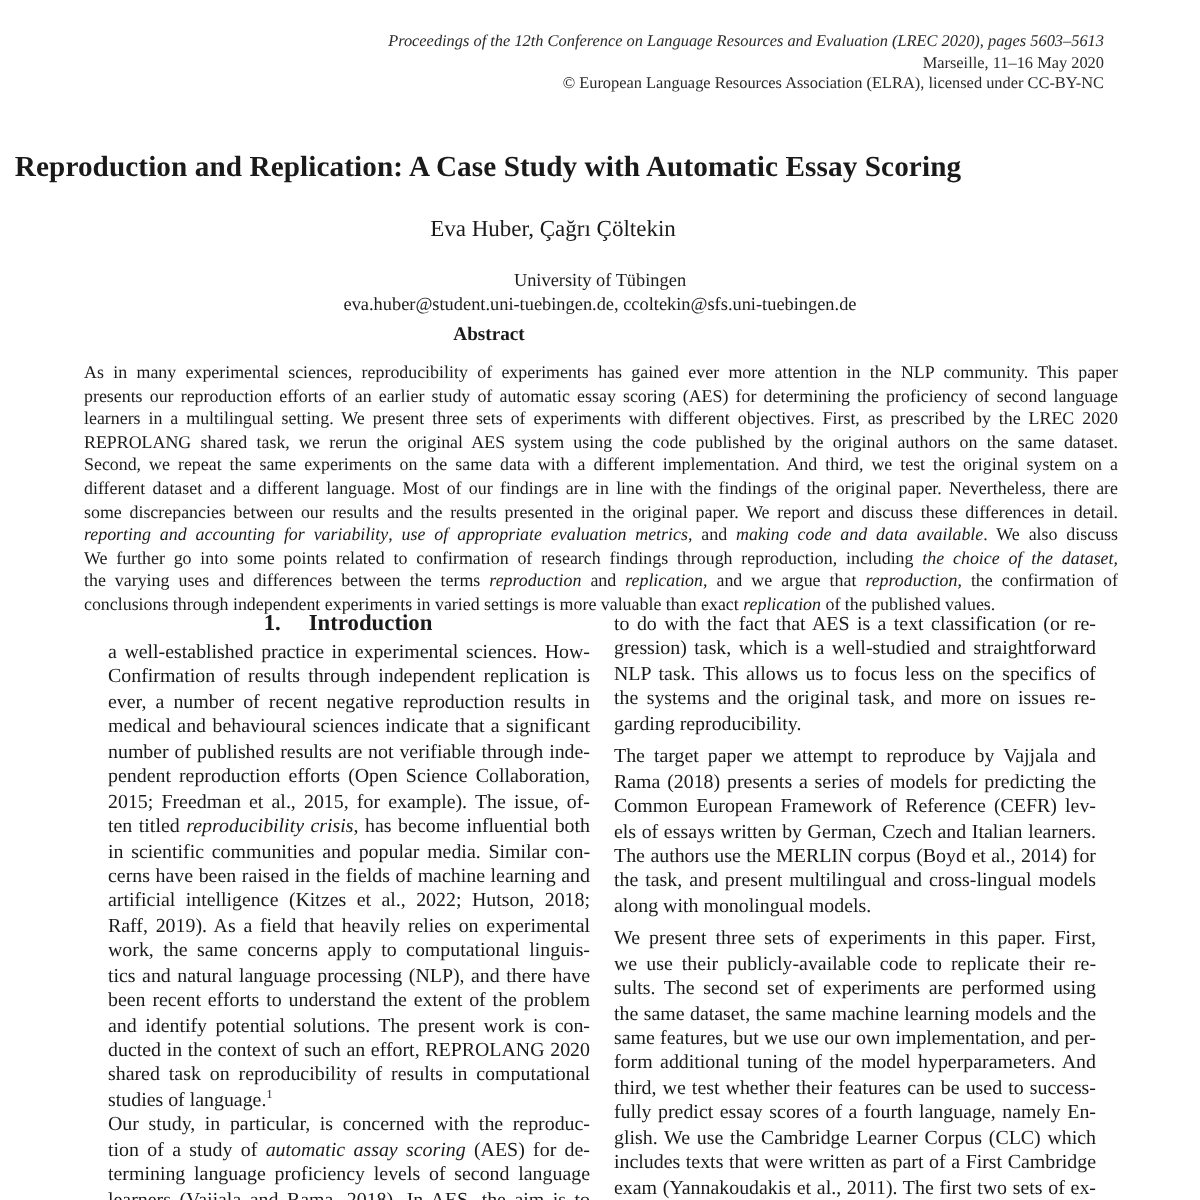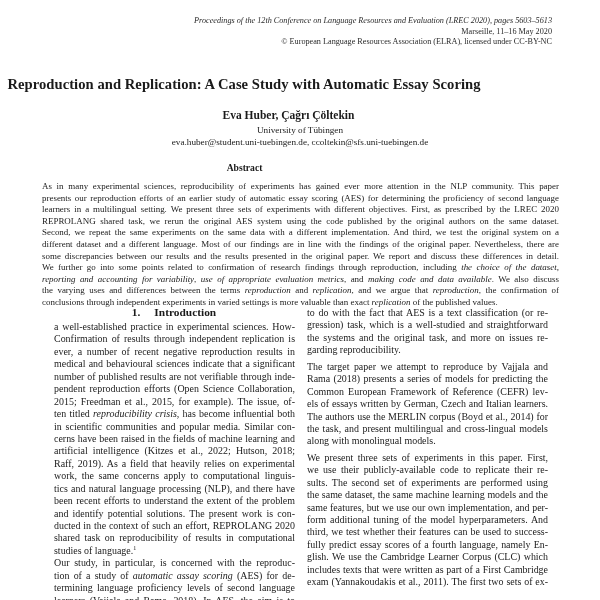--- a/index.html
+++ b/index.html
@@ -10,25 +10,25 @@
   .header-block {
     position: absolute; right: 48px; top: 4px; text-align: right;
     font-size: 8.2px; line-height: 10.6px; color: #2a2a2a; margin-top: 12px;
   }
   .header-block .proc { font-style: italic; }
   .title {
     position: absolute; left: 0; width: 488px; top: 76px; text-align: center;
     font-weight: bold; font-size: 14.6px; letter-spacing: 0.05px;
   }
   .authors {
-    position: absolute; left: 12px; width: 553px; top: 109px; text-align: center;
-    font-weight: bold; font-size: 11.5px;
+    position: absolute; left: 0; width: 553px; top: 109px; text-align: center;
+    font-weight: normal; font-size: 11.5px;
   }
   .affil {
-    position: absolute; left: 0; width: 600px; top: 125px; text-align: center;
+    position: absolute; left: 0; width: 600px; top: 135px; text-align: center;
     font-size: 9.2px; line-height: 11.5px;
   }
   .abstract-title {
     position: absolute; left: 0; width: 489px; top: 162px; text-align: center;
     font-weight: bold; font-size: 9.6px;
   }
   .abstract {
     position: absolute; left: 42px; width: 517px; top: 181px;
     font-size: 8.95px; line-height: 11.6px; text-align: justify;
   }
@@ -69,22 +69,22 @@
 
 <div class="abstract-title">Abstract</div>
 <div class="abstract" id="abstract-body">
     <span class="line">As in many experimental sciences, reproducibility of experiments has gained ever more attention in the NLP community. This paper</span>
     <span class="line">presents our reproduction efforts of an earlier study of automatic essay scoring (AES) for determining the proficiency of second language</span>
     <span class="line">learners in a multilingual setting. We present three sets of experiments with different objectives. First, as prescribed by the LREC 2020</span>
     <span class="line">REPROLANG shared task, we rerun the original AES system using the code published by the original authors on the same dataset.</span>
     <span class="line">Second, we repeat the same experiments on the same data with a different implementation. And third, we test the original system on a</span>
     <span class="line">different dataset and a different language. Most of our findings are in line with the findings of the original paper. Nevertheless, there are</span>
     <span class="line">some discrepancies between our results and the results presented in the original paper. We report and discuss these differences in detail.</span>
+    <span class="line"><i>reporting and accounting for variability</i><span>, </span><i>use of appropriate evaluation metrics</i><span>, and </span><i>making code and data available</i><span>. We also discuss</span></span>
     <span class="line"><span>We further go into some points related to confirmation of research findings through reproduction, including </span><i>the choice of the dataset,</i></span>
-    <span class="line"><i>reporting and accounting for variability</i><span>, </span><i>use of appropriate evaluation metrics</i><span>, and </span><i>making code and data available</i><span>. We also discuss</span></span>
     <span class="line"><span>the varying uses and differences between the terms </span><i>reproduction</i><span> and </span><i>replication</i><span>, and we argue that </span><i>reproduction</i><span>, the confirmation of</span></span>
     <span class="line last"><span>conclusions through independent experiments in varied settings is more valuable than exact </span><i>replication</i><span> of the published values.</span></span>
   </div>
 
 <div class="section-heading">
   <span class="num">1.</span><span>Introduction</span>
 </div>
 
 <div class="col left" id="col-left">
     <span class="line">a well-established practice in experimental sciences. How-</span>
@@ -107,20 +107,21 @@
     <span class="line">shared task on reproducibility of results in computational</span>
     <span class="line last"><span>studies of language.</span><sup>1</sup></span>
     <span class="line">Our study, in particular, is concerned with the reproduc-</span>
     <span class="line"><span>tion of a study of </span><i>automatic assay scoring</i><span> (AES) for de-</span></span>
     <span class="line">termining language proficiency levels of second language</span>
     <span class="line">learners (Vajjala and Rama, 2018). In AES, the aim is to</span>
   </div>
 <div class="col right" id="col-right">
     <span class="line">to do with the fact that AES is a text classification (or re-</span>
     <span class="line">gression) task, which is a well-studied and straightforward</span>
+    <span class="line">NLP task. This allows us to focus less on the specifics of</span>
     <span class="line">the systems and the original task, and more on issues re-</span>
     <span class="line last">garding reproducibility.</span>
     <div class="gap"></div>
     <span class="line">The target paper we attempt to reproduce by Vajjala and</span>
     <span class="line">Rama (2018) presents a series of models for predicting the</span>
     <span class="line">Common European Framework of Reference (CEFR) lev-</span>
     <span class="line">els of essays written by German, Czech and Italian learners.</span>
     <span class="line">The authors use the MERLIN corpus (Boyd et al., 2014) for</span>
     <span class="line">the task, and present multilingual and cross-lingual models</span>
     <span class="line last">along with monolingual models.</span>

